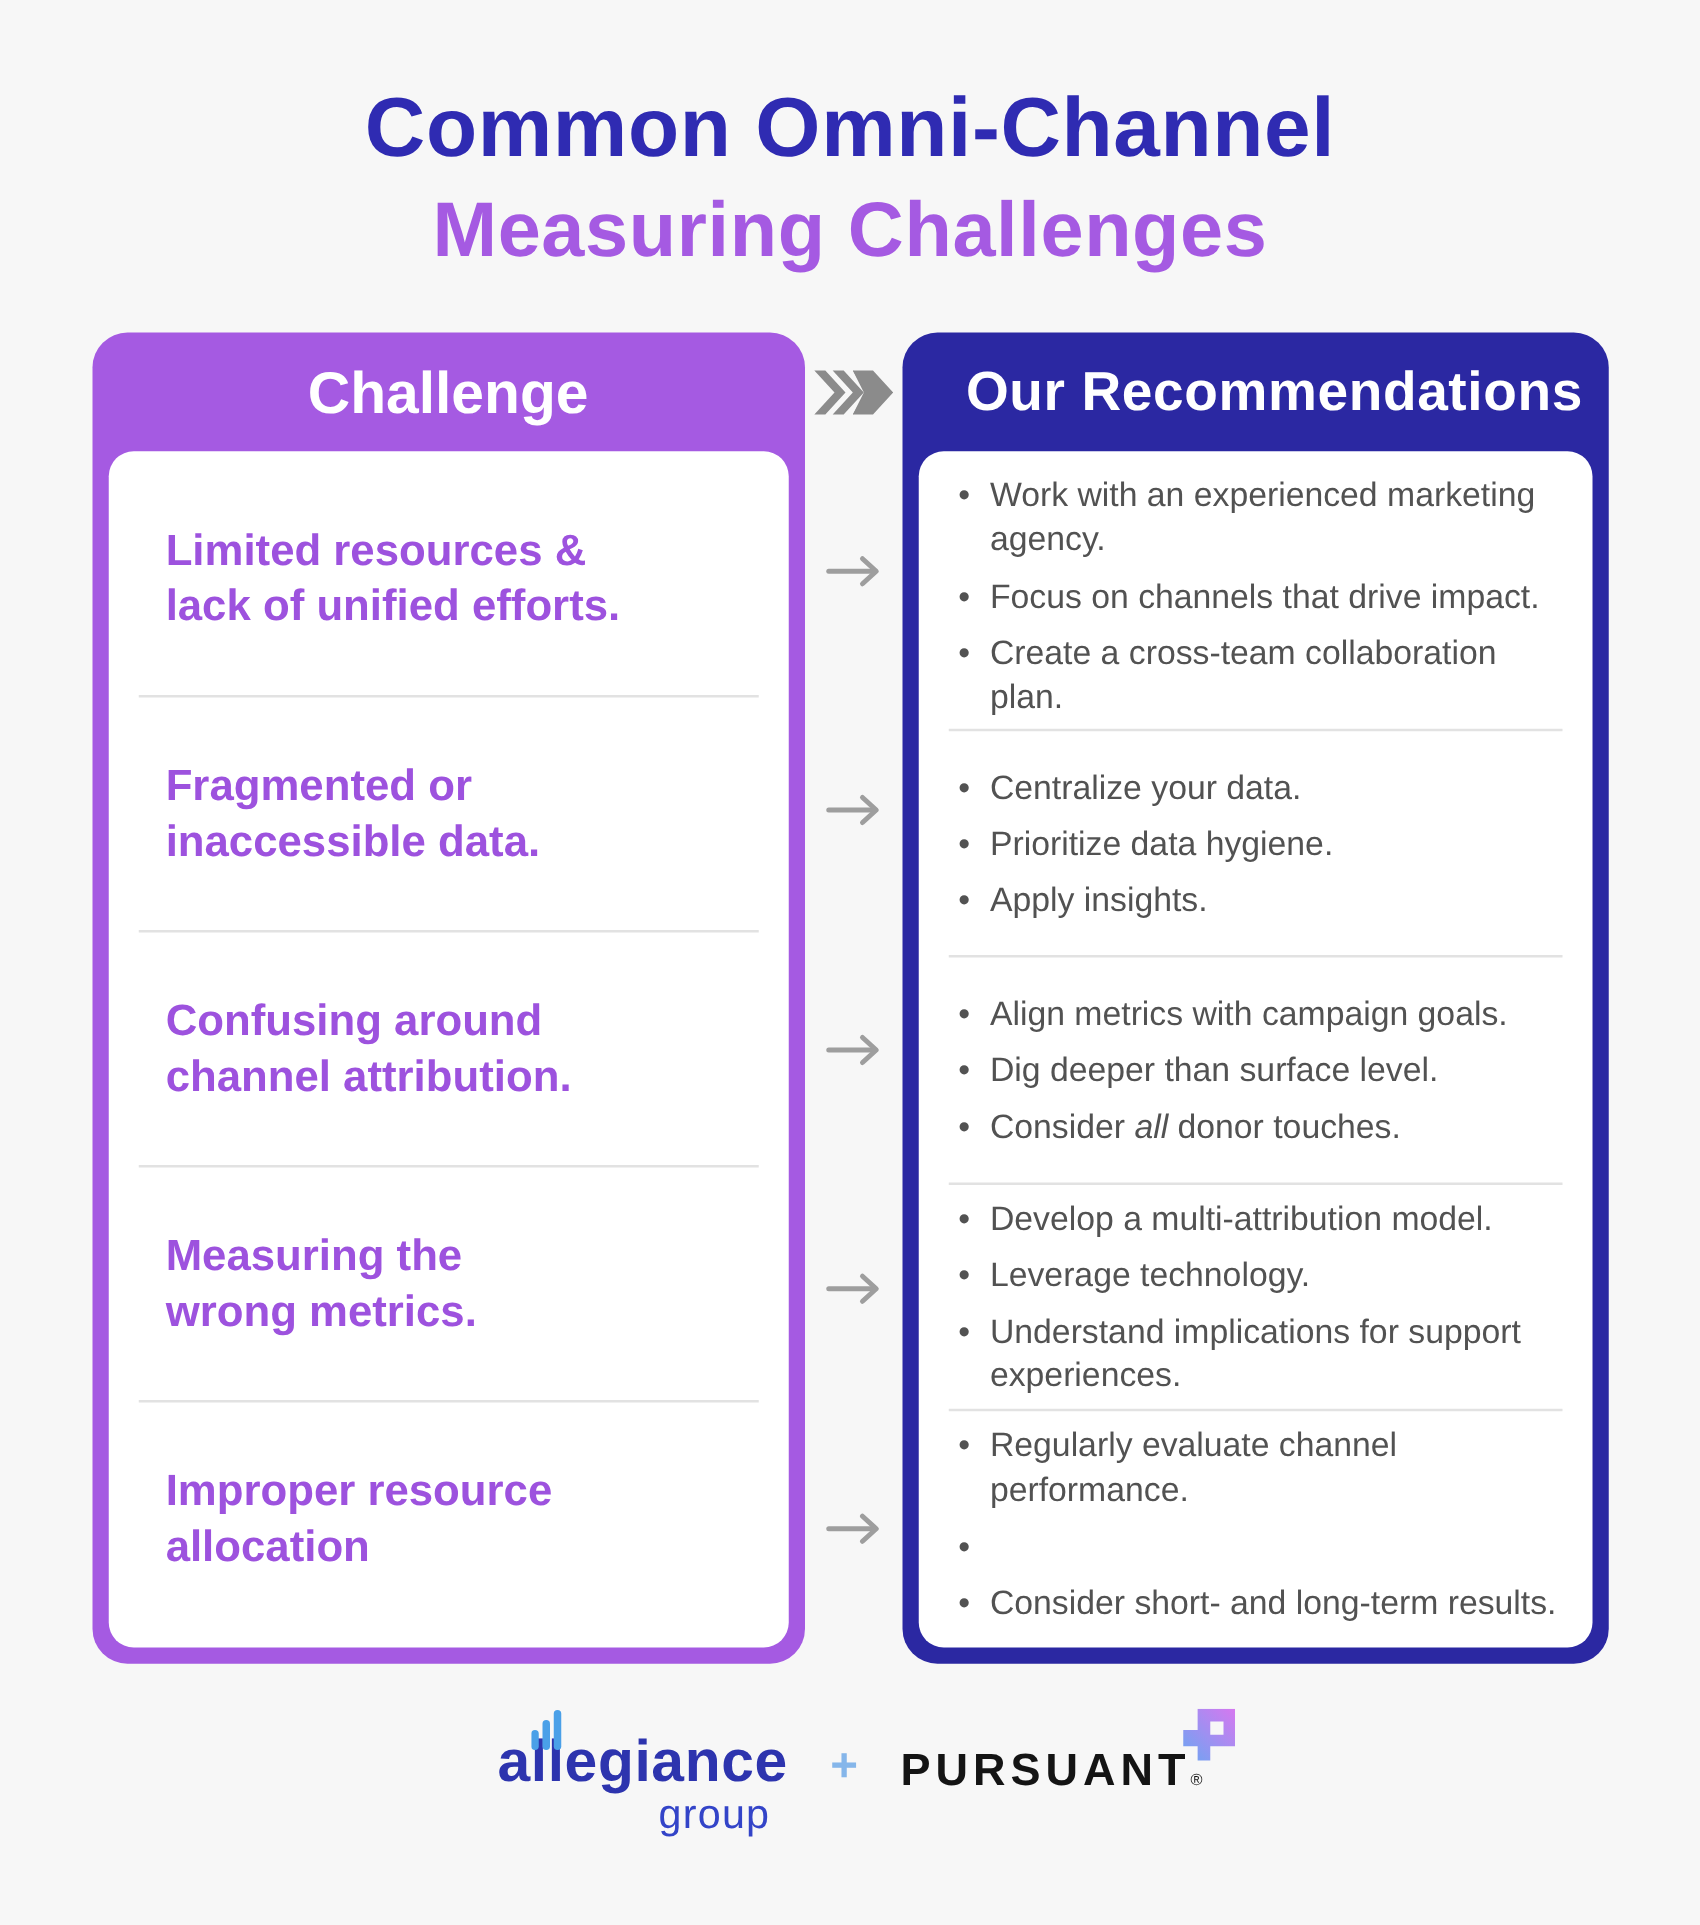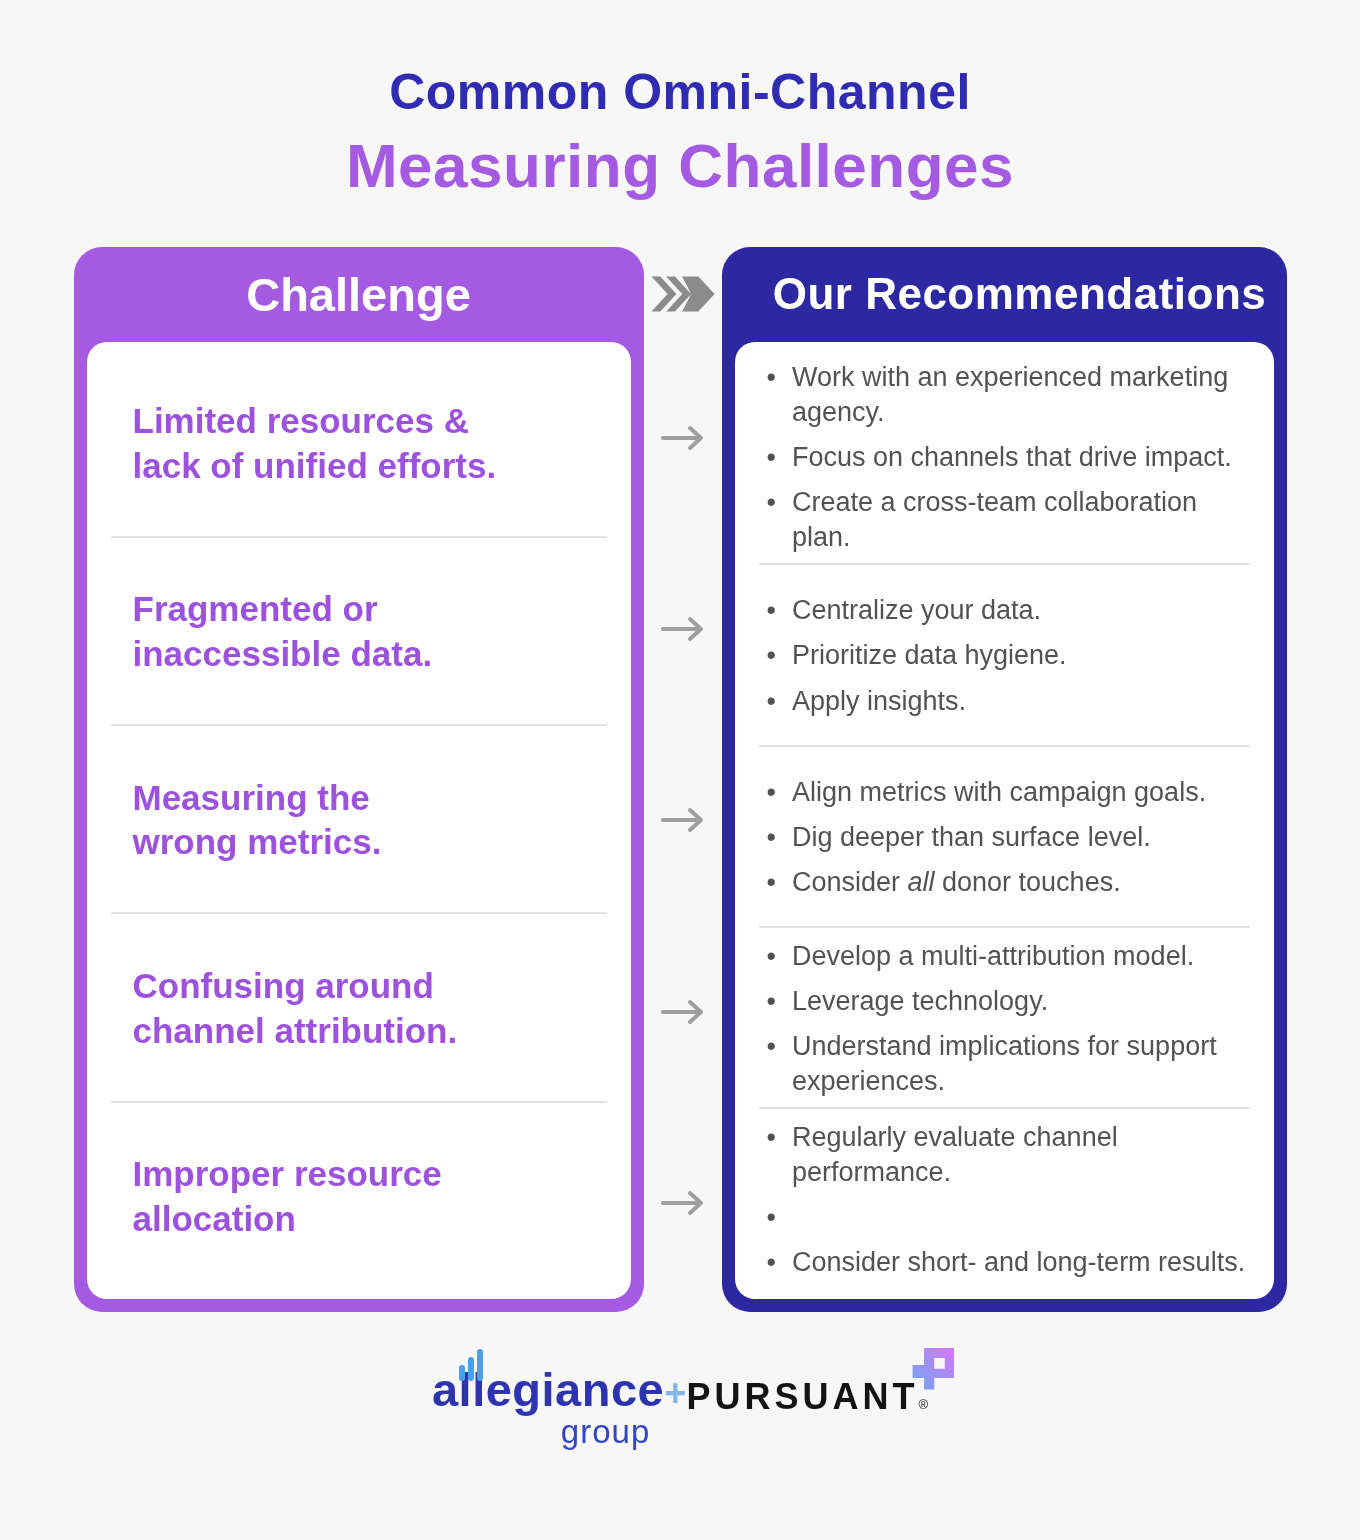--- a/index.html
+++ b/index.html
@@ -11,21 +11,21 @@
     overflow:hidden;
   }
   :root{
     --bg:#f7f7f7; --title-blue:#2f2bb2; --purple:#a55ae2; --purple-text:#9d52de;
     --navy:#2b28a2; --body-text:#525252; --divider:#e2e2e2; --arrow:#9e9e9e;
     --chevron:#8b8b8b; --alg-blue:#2d34ae; --alg-light:#4aa0e8; --plus:#85b6ea;
     --pursuant:#141414; --pg1:#6ba6f2; --pg2:#d678f0;
   }
   .title-wrap{ margin-top:64px; text-align:center; }
   .title-line1{
-    font-size:50px; font-weight:800; letter-spacing:0.5px;
+    font-size:67px; font-weight:800; letter-spacing:0.5px;
     color:var(--title-blue); line-height:1.15;
   }
   .title-line2{
     font-size:62px; font-weight:800; letter-spacing:0.5px;
     color:var(--purple); line-height:1.15; margin-top:8px;
   }
   .board{
     width:1213px; height:1065px; margin:46px auto 0;
     display:flex; align-items:stretch;
   }
@@ -58,21 +58,21 @@
   .r-list li{
     display:flex; gap:16px; margin:10px 0;
     color:var(--body-text); font-size:27px; line-height:1.3;
   }
   .r-list .bullet{ flex:0 0 auto; color:var(--body-text); }
   .gutter{ flex:1; display:flex; flex-direction:column; }
   .g-header{ height:95px; display:flex; align-items:center; justify-content:center; }
   .g-rows{ flex:1; display:flex; flex-direction:column; padding-bottom:13px; }
   .g-row{ flex:1; display:flex; align-items:center; justify-content:center; }
   .footer{
-    margin-top:54px; display:flex; align-items:center; justify-content:center; 
+    margin-top:54px; display:flex; align-items:center; justify-content:center; gap:34px;
   }
   .logo-allegiance{ position:relative; }
   .alg-word{
     font-size:47px; font-weight:800; color:var(--alg-blue); letter-spacing:0.5px;
     line-height:1;
   }
   .alg-bars{ position:absolute; left:27px; top:-17px; }
   .alg-sub{
     font-size:33px; font-weight:400; color:#3344c8; letter-spacing:1px;
     text-align:right; margin-top:2px; padding-right:14px; line-height:1;
@@ -99,24 +99,24 @@
   <div class="card left">
     <div class="card-header">Challenge</div>
     <div class="card-body">
         <div class="c-row">
           <div class="c-text"><span>Limited resources &amp;</span><br><span>lack of unified efforts.</span></div>
         </div>
         <div class="c-row">
           <div class="c-text"><span>Fragmented or</span><br><span>inaccessible data.</span></div>
         </div>
         <div class="c-row">
+          <div class="c-text"><span>Confusing around</span><br><span>channel attribution.</span></div>
+        </div>
+        <div class="c-row">
           <div class="c-text"><span>Measuring the</span><br><span>wrong metrics.</span></div>
-        </div>
-        <div class="c-row">
-          <div class="c-text"><span>Confusing around</span><br><span>channel attribution.</span></div>
         </div>
         <div class="c-row">
           <div class="c-text"><span>Improper resource</span><br><span>allocation</span></div>
         </div>
       </div>
   </div>
 
   <div class="gutter">
     <div class="g-header">
       <span>

